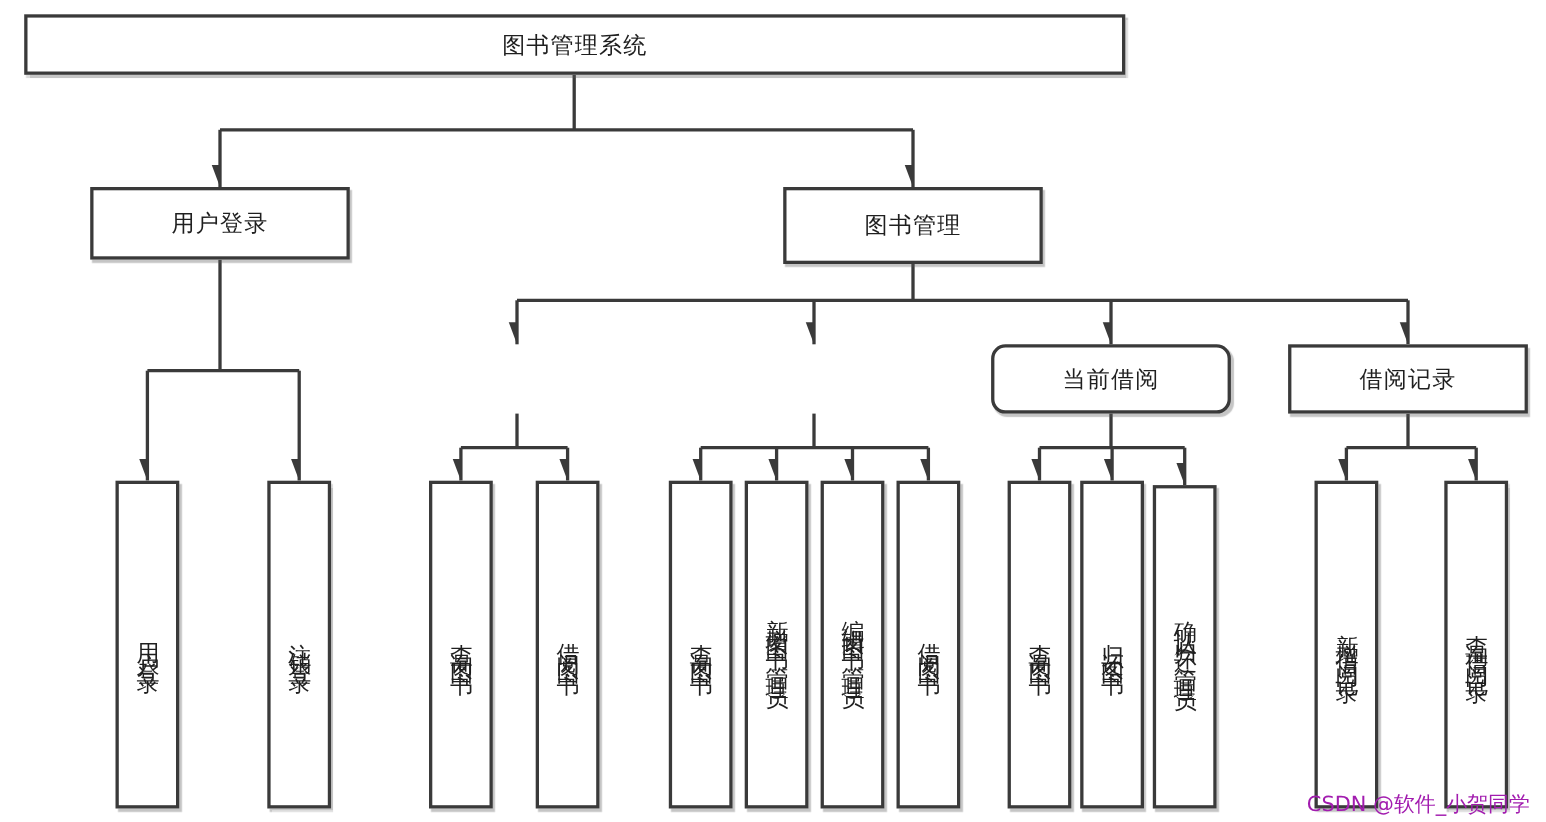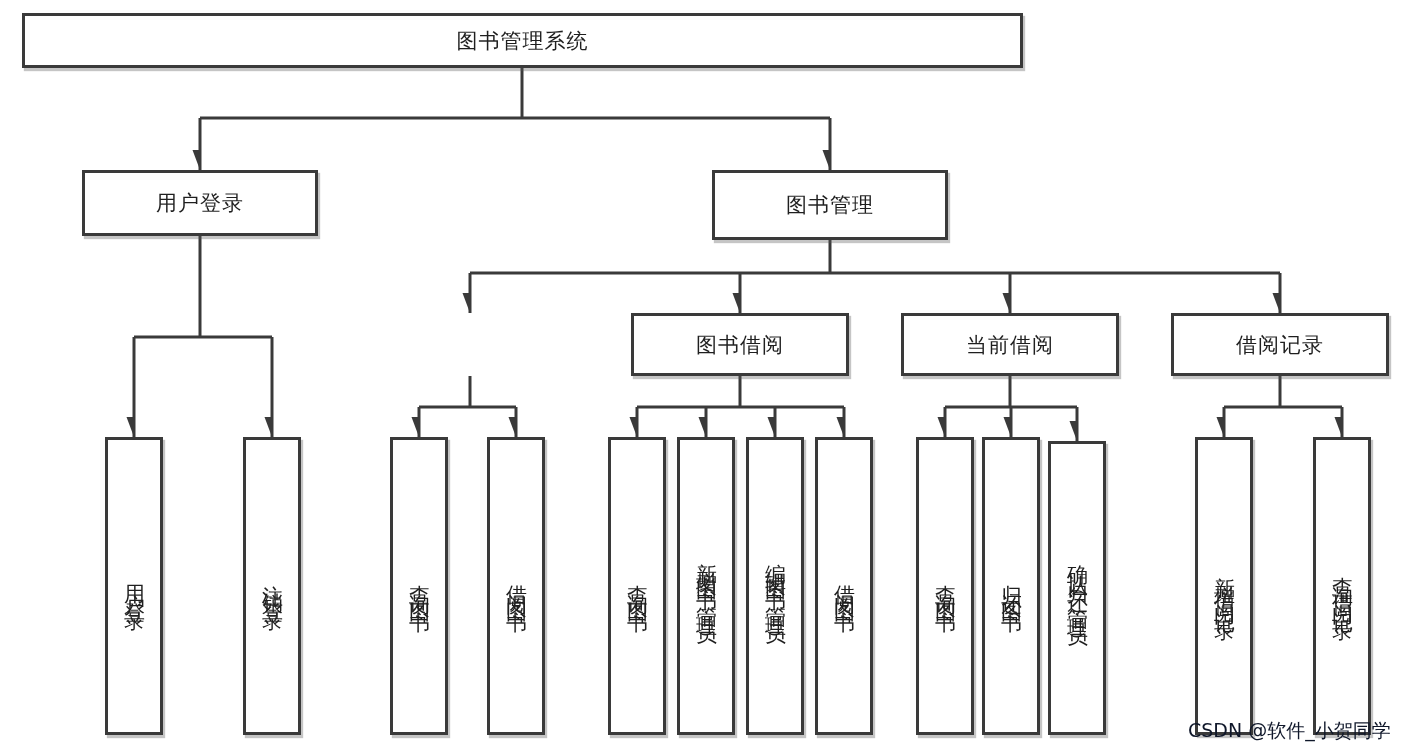--- a/index.html
+++ b/index.html
@@ -37,21 +37,21 @@
     line-height: 1;
   }
   
   .n-root  { left: 22px;  top: 13px;  width: 1001px; height: 55px; }
   
   .n-login { left: 82px;  top: 170px; width: 236px; height: 66px; }
   .n-mgmt  { left: 712px; top: 170px; width: 236px; height: 70px; }
   
   .n-rec   { left: 361px;  top: 313px; width: 218px; height: 63px; }
   .n-bor   { left: 631px;  top: 313px; width: 218px; height: 63px; }
-  .n-cur   { left: 901px;  top: 313px; width: 218px; height: 63px; }
+  .n-cur   { left: 901px;  top: 313px; width: 218px; height: 63px; border-radius: 13px; }
   .n-hist  { left: 1171px; top: 313px; width: 218px; height: 63px; }
   
   .leaf { top: 437px; width: 58px; height: 298px; }
   .l-a1 { left: 105px; }
   .l-a2 { left: 243px; }
   .l-b1 { left: 390px; }
   .l-b2 { left: 487px; }
   .l-c1 { left: 608px; }
   .l-c2 { left: 677px; }
   .l-c3 { left: 746px; }
@@ -59,21 +59,21 @@
   .l-d1 { left: 916px; }
   .l-d2 { left: 982px; }
   .l-d3 { left: 1048px; top: 441px; height: 294px; }
   .l-e1 { left: 1195px; }
   .l-e2 { left: 1313px; }
   .watermark {
     position: absolute;
     left: 1188px;
     top: 718px;
     font-size: 19px;
-    color: #0f172a;
+    color: #a21caf;
     white-space: nowrap;
     z-index: 5;
   }
 </style>
 </head>
 <body>
 
 <div class="canvas">
 
   <svg class="connectors" viewBox="0 0 1405 747" xmlns="http://www.w3.org/2000/svg">
@@ -130,23 +130,20 @@
     <span>图书管理系统</span>
   </div>
 
   <div class="box hbox n-login">
     <span>用户登录</span>
   </div>
   <div class="box hbox n-mgmt">
     <span>图书管理</span>
   </div>
 
-  <div class="box hbox n-bor">
-    <span>图书借阅</span>
-  </div>
   <div class="box hbox n-cur">
     <span>当前借阅</span>
   </div>
   <div class="box hbox n-hist">
     <span>借阅记录</span>
   </div>
 
   <div class="box vbox leaf l-a1">
     <span class="vtext">用户登录</span>
   </div>

